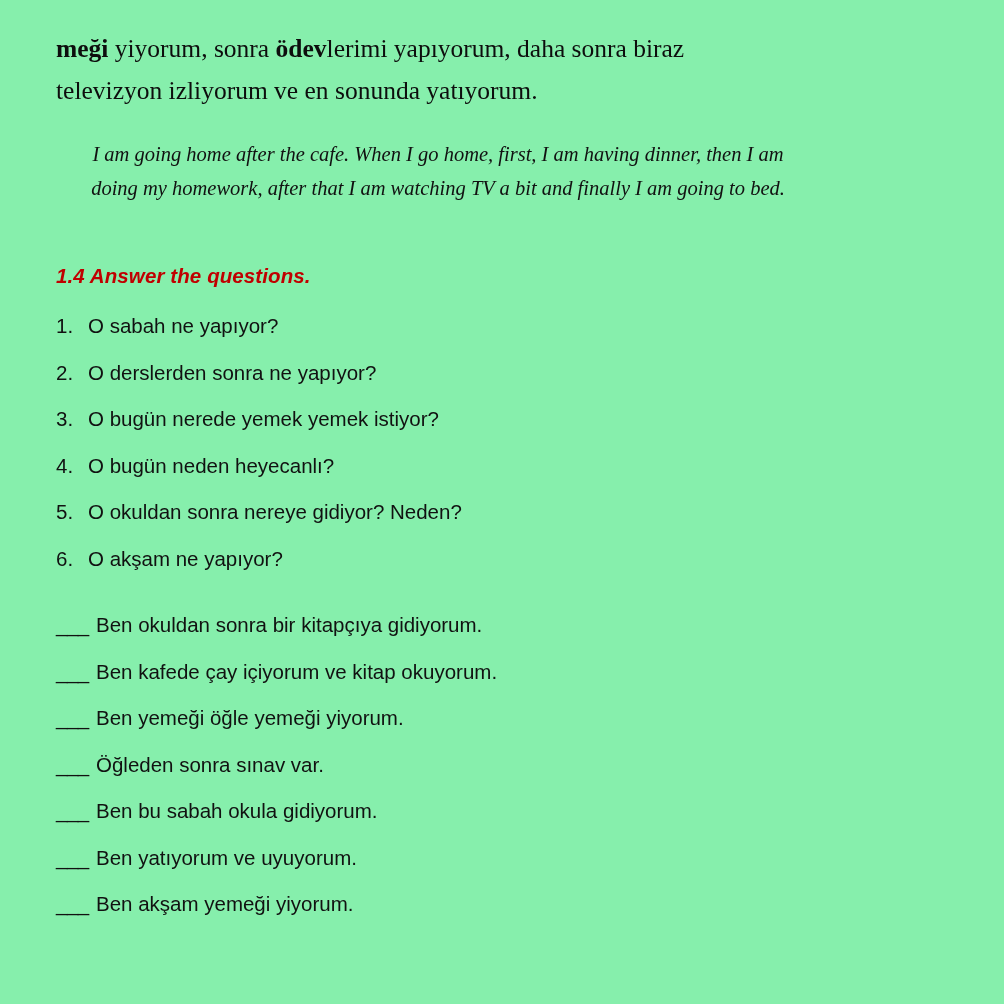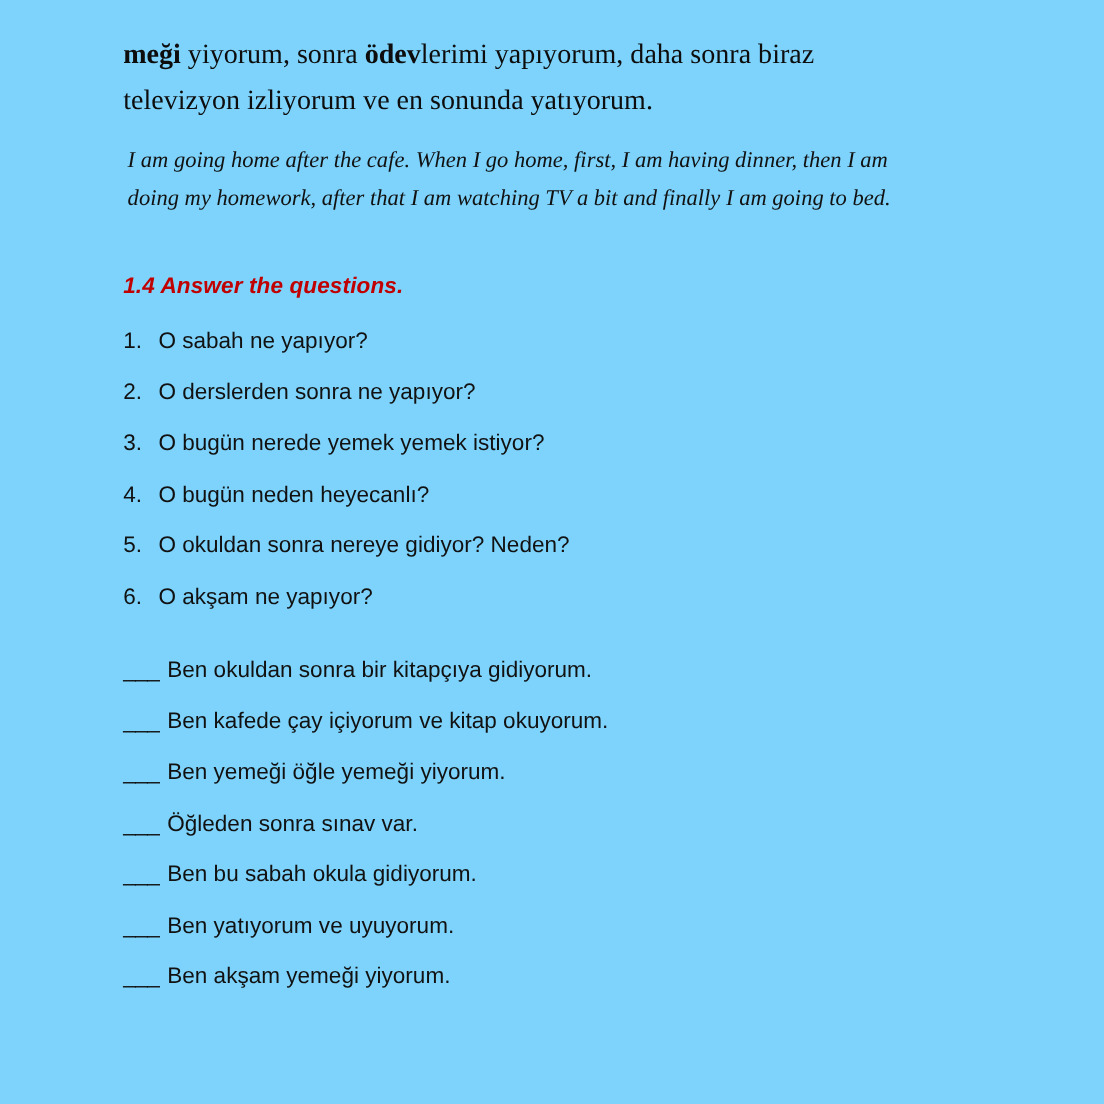--- a/index.html
+++ b/index.html
@@ -13,23 +13,23 @@
     overflow: hidden;
     font-family: "Liberation Sans", sans-serif;
     color: #000000;
     -webkit-font-smoothing: antialiased;
   }
 
   .page {
     position: relative;
     width: 1004px;
     height: 1004px;
-    background: #7dd3fc;
+    background: #86efac;
     box-sizing: border-box;
-    padding: 0 124px 0 112px;
+    padding: 0 124px 0 56px;
   }
 
   
   .tr-paragraph {
     font-family: "Liberation Serif", "DejaVu Serif", serif;
     font-size: 25.5px;
     line-height: 42px;
     color: #0d0d0d;
     margin: 0;
     padding-top: 28px;
@@ -38,23 +38,24 @@
   }
   .tr-paragraph b { font-weight: bold; }
 
   
   .en-translation {
     font-family: "Liberation Serif", "DejaVu Serif", serif;
     font-style: italic;
     font-size: 20.5px;
     line-height: 33.5px;
     color: #111111;
-    margin: 4px;
+    margin: 12px;
     padding-top: 14px;
     width: 740px;
+    text-align: center;
   }
 
   
   .section-heading {
     font-family: "Liberation Sans", sans-serif;
     font-weight: bold;
     font-size: 20.5px;
     line-height: 26px;
     letter-spacing: 0.1px;
     margin: 0;

